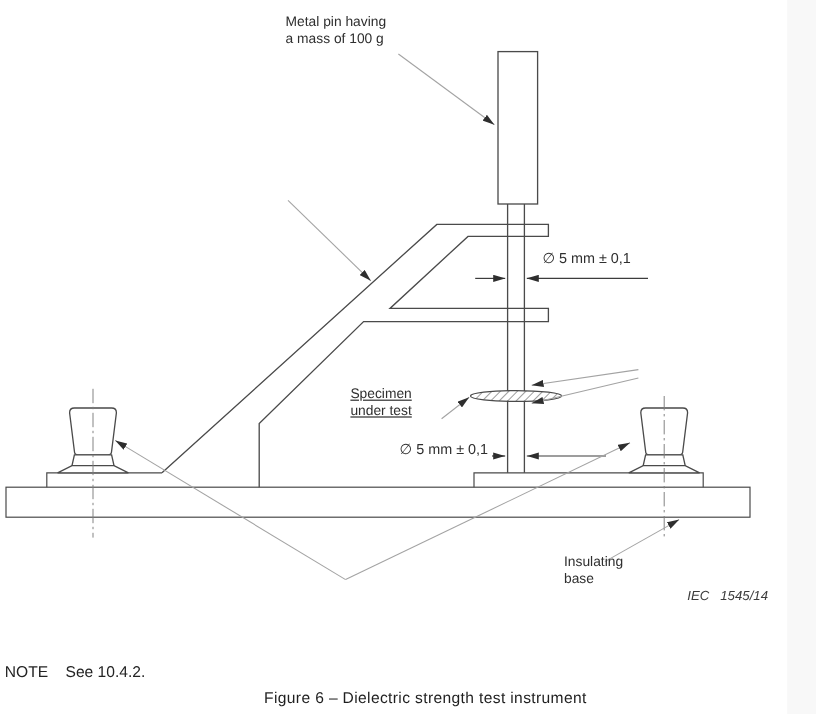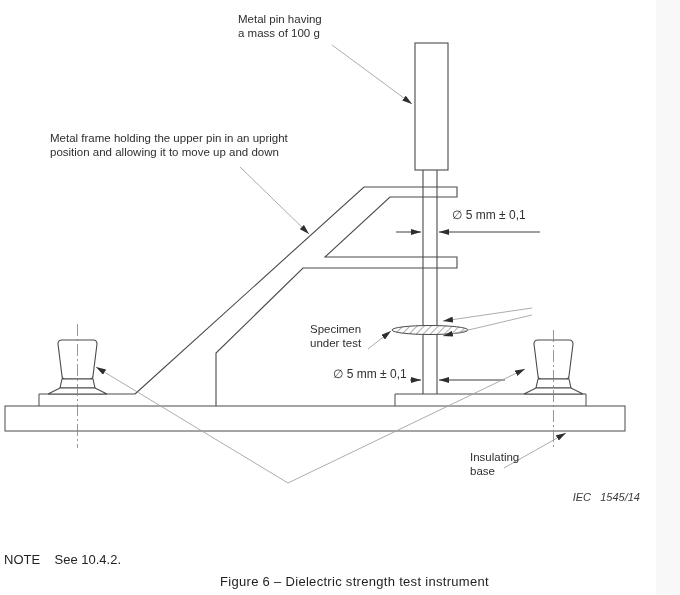--- a/index.html
+++ b/index.html
@@ -121,32 +121,30 @@
       <line x1="532" y1="315" x2="443" y2="336" marker-end="url(#arr)"></line>
       <line x1="288" y1="483" x2="96" y2="367" marker-end="url(#arr)"></line>
       <line x1="288" y1="483" x2="525" y2="369" marker-end="url(#arr)"></line>
       <line x1="504" y1="468" x2="566" y2="433" marker-end="url(#arr)"></line>
     </g>
   </svg>
 
   <div class="lbl" style="left:238px;top:12px;">Metal pin having
 a mass of 100 g</div>
 
-  <div class="lbl" style="left:50px;top:131px;">Metal frame holding the upper pin in an upright
-position and allowing it to move up and down</div>
 
   <div class="dim" style="left:452px;top:208px;">∅ 5 mm ± 0,1</div>
 
-  <div class="lbl" style="left:310px;top:322px;">Specimen
+  <div class="lbl" style="left:292px;top:322px;text-decoration:underline;">Specimen
 under test</div>
 
 
   <div class="dim" style="left:333px;top:367px;">∅ 5 mm ± 0,1</div>
 
-  <div class="lbl" style="left:470px;top:450px;">Insulating
+  <div class="lbl" style="left:470px;top:462px;">Insulating
 base</div>
 
 
   <div class="iec" style="right:16px;top:491px;">IEC   1545/14</div>
 
   <div class="note" style="left:4px;top:552px;">NOTE    See 10.4.2.</div>
 
   <div class="caption" style="left:0;top:574px;width:661px;margin-left:24px;">Figure 6 – Dielectric strength test instrument</div>
 
 </div>

